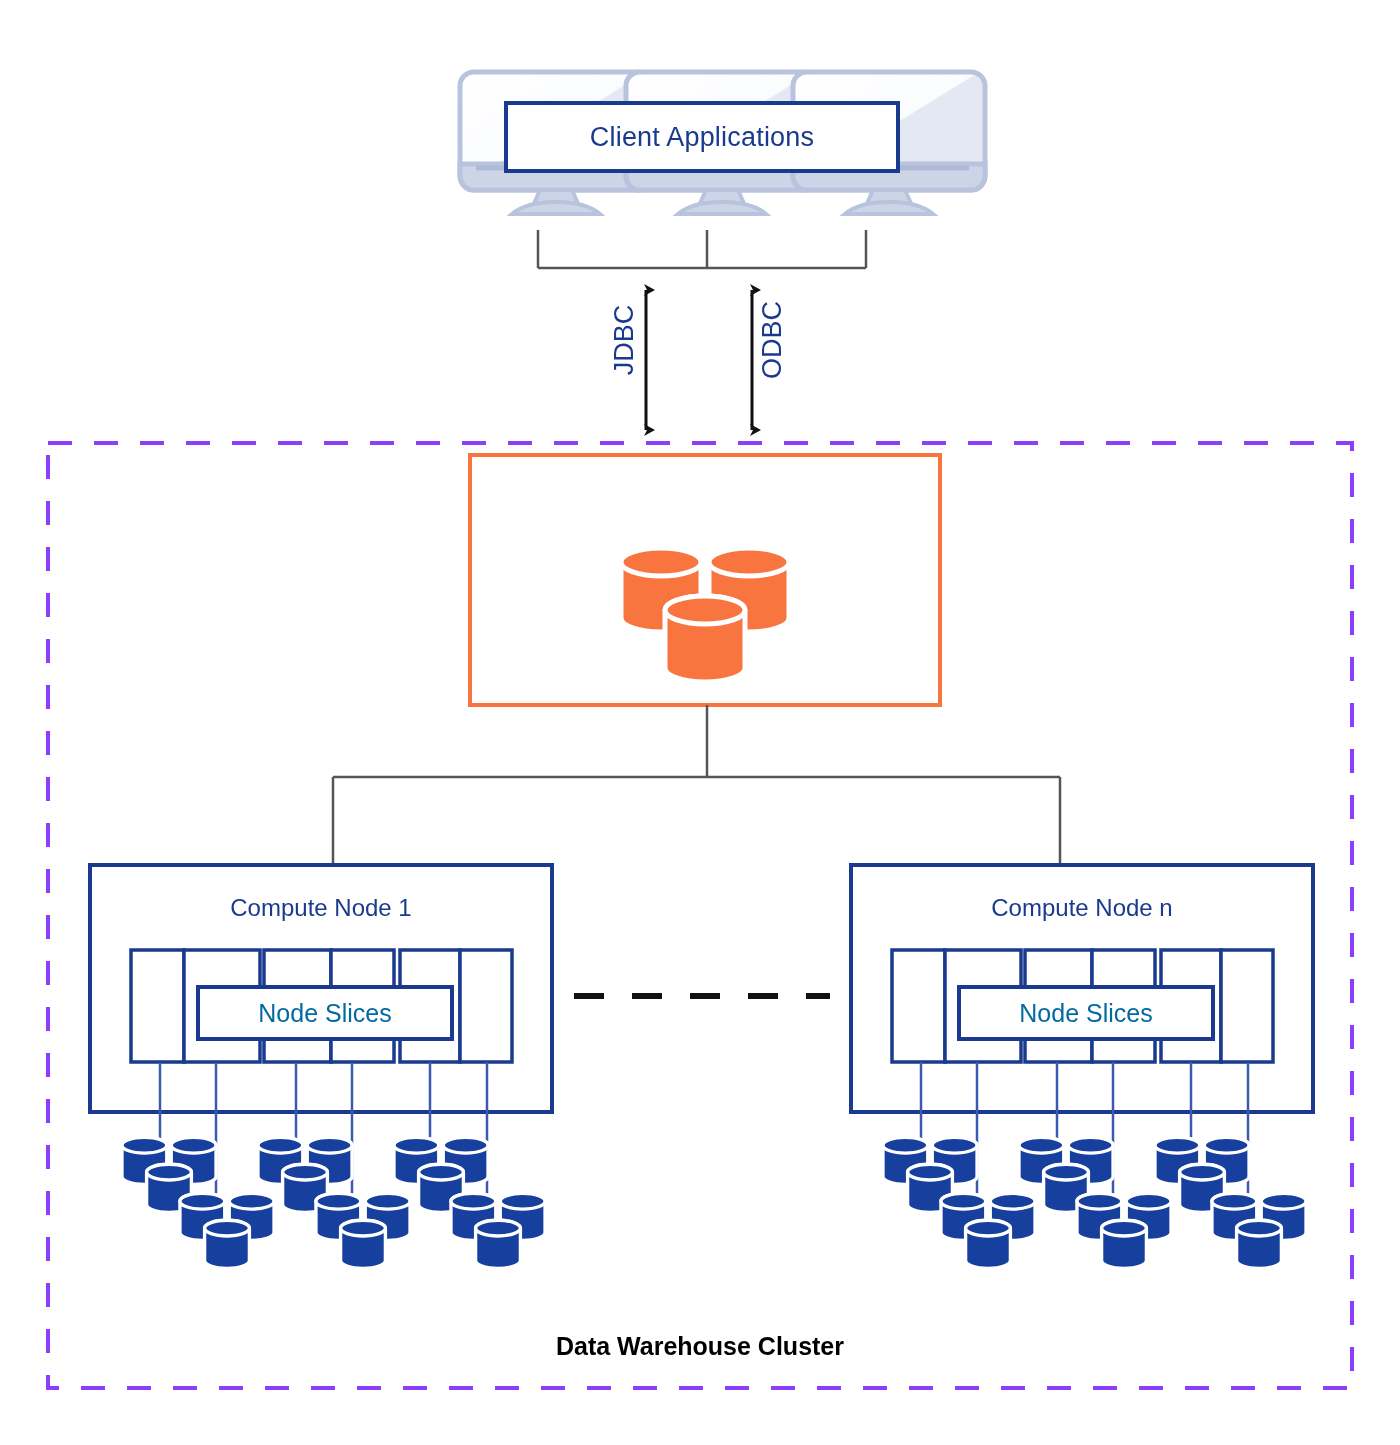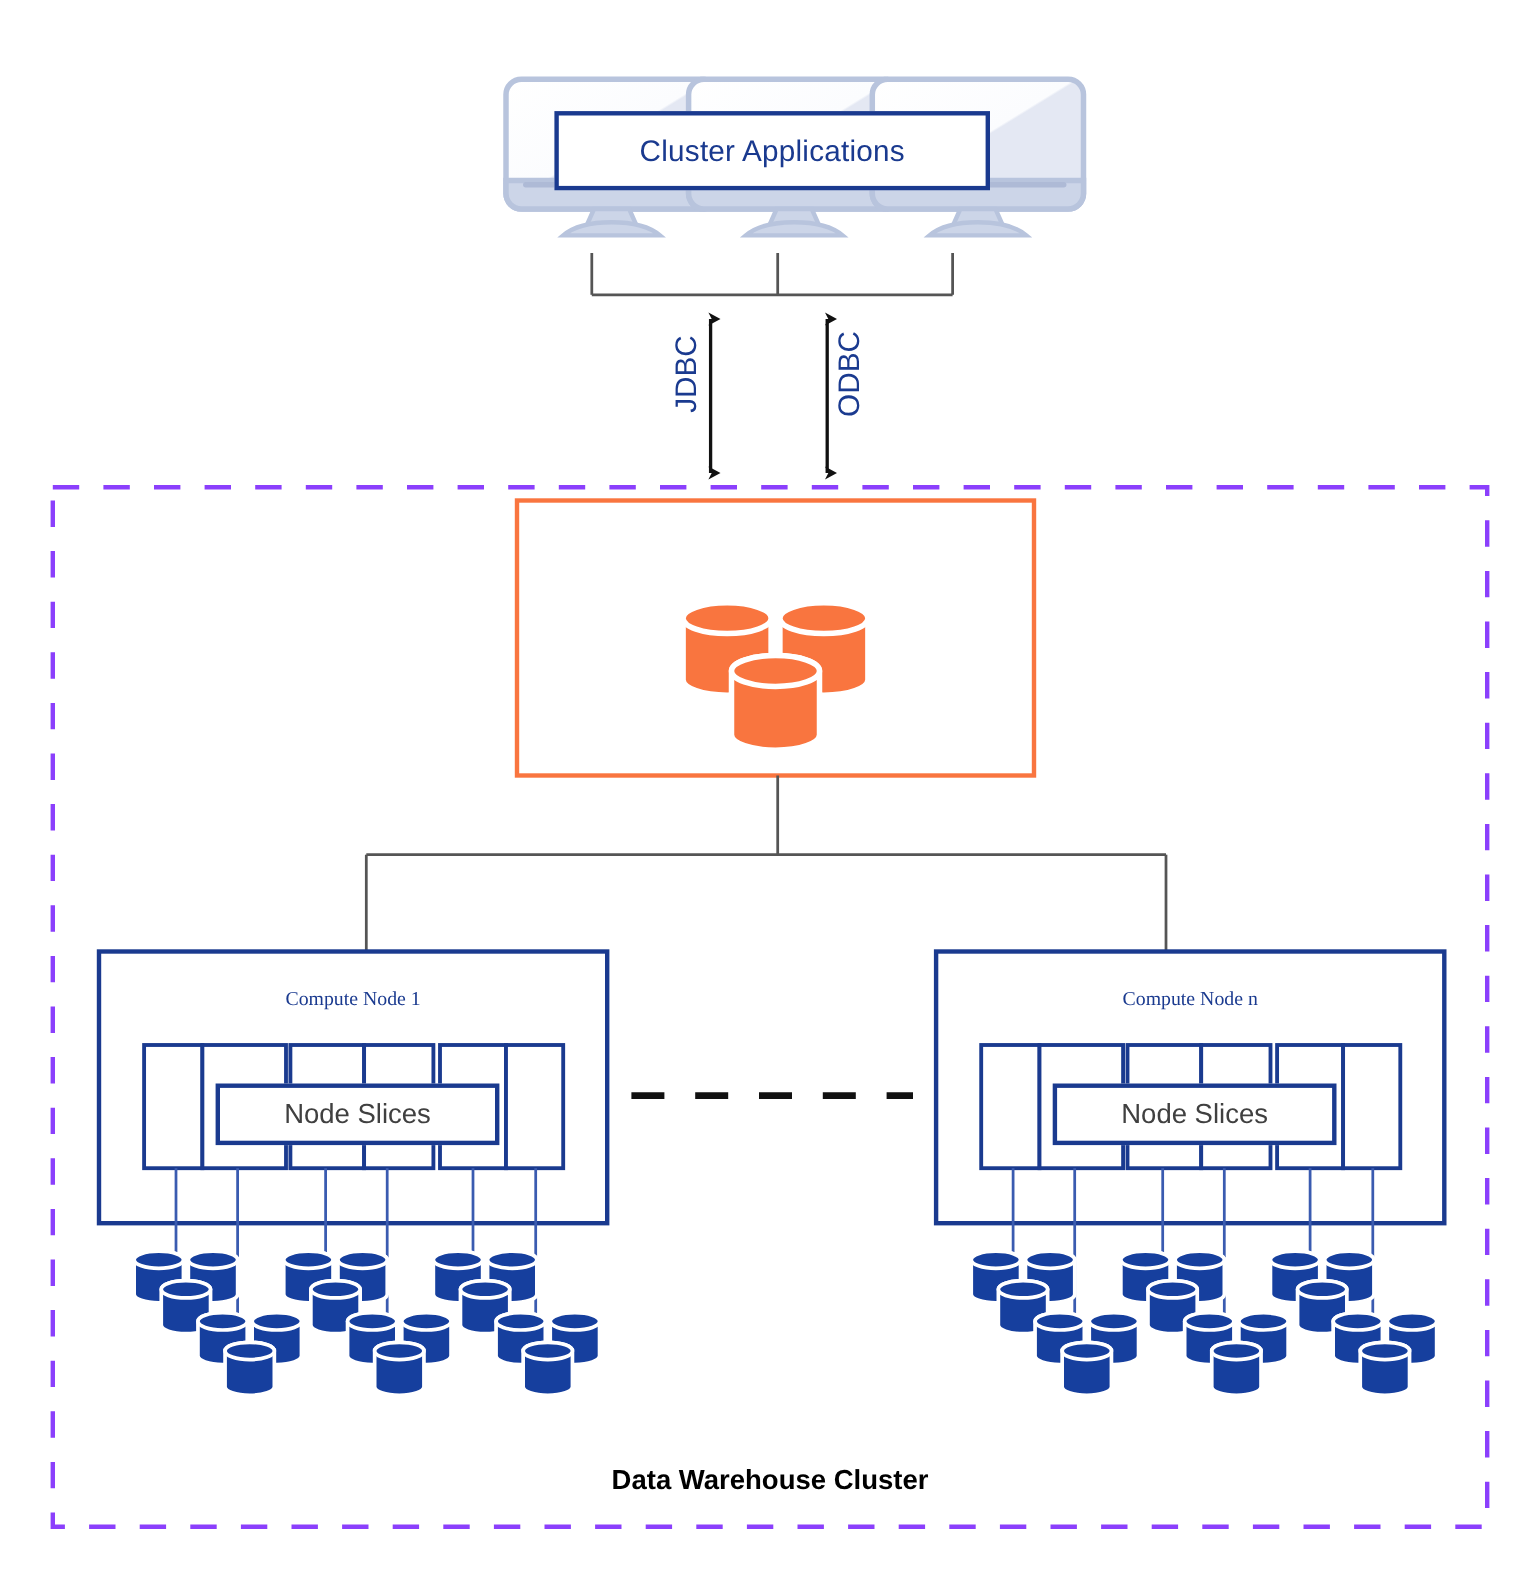--- a/index.html
+++ b/index.html
@@ -31,30 +31,30 @@
   
   #leader-node-label{
     left:470px;top:478px;width:470px;height:40px;
     display:flex;align-items:center;justify-content:center;
     font-size:27px;color:#F9753F;
   }
 
   
   .compute-title{
     height:40px;display:flex;align-items:center;justify-content:center;
-    font-size:18px;color:#1A3A8F;font-family:Liberation Serif, serif;
+    font-size:24px;color:#1A3A8F;
   }
   #compute-node-1-label{left:90px;top:888px;width:462px;}
   #compute-node-n-label{left:851px;top:888px;width:462px;text-align:right;}
 
   
   .slices-box{
     height:48px;border:4px solid #1A3A8F;background:#ffffff;
     display:flex;align-items:center;justify-content:center;
-    font-size:25px;color:#404040;
+    font-size:25px;color:#0369a1;
   }
   #node-slices-1{left:196px;top:985px;width:250px;}
   #node-slices-n{left:957px;top:985px;width:250px;}
 
   
   #cluster-caption{
     left:48px;top:1328px;width:1304px;height:36px;
     display:flex;align-items:center;justify-content:center;
     font-size:25px;font-weight:bold;color:#000000;
   }
@@ -198,21 +198,21 @@
         <use href="#dbStackBlue" x="874" y="1126" width="112" height="90"></use>
         <use href="#dbStackBlue" x="1010" y="1126" width="112" height="90"></use>
         <use href="#dbStackBlue" x="1146" y="1126" width="112" height="90"></use>
         <use href="#dbStackBlue" x="932" y="1182" width="112" height="90"></use>
         <use href="#dbStackBlue" x="1068" y="1182" width="112" height="90"></use>
         <use href="#dbStackBlue" x="1203" y="1182" width="112" height="90"></use>
       </g>
     </g>
   </svg>
 
-  <div class="lbl" id="client-apps-label">Cluster Applications</div>
+  <div class="lbl" id="client-apps-label">Client Applications</div>
 
   <div class="lbl conn-label" id="jdbc-label">JDBC</div>
 
   <div class="lbl conn-label" id="odbc-label">ODBC</div>
 
 
   <div class="lbl compute-title" id="compute-node-1-label">Compute Node 1</div>
 
   <div class="lbl compute-title" id="compute-node-n-label">Compute Node n</div>
 

